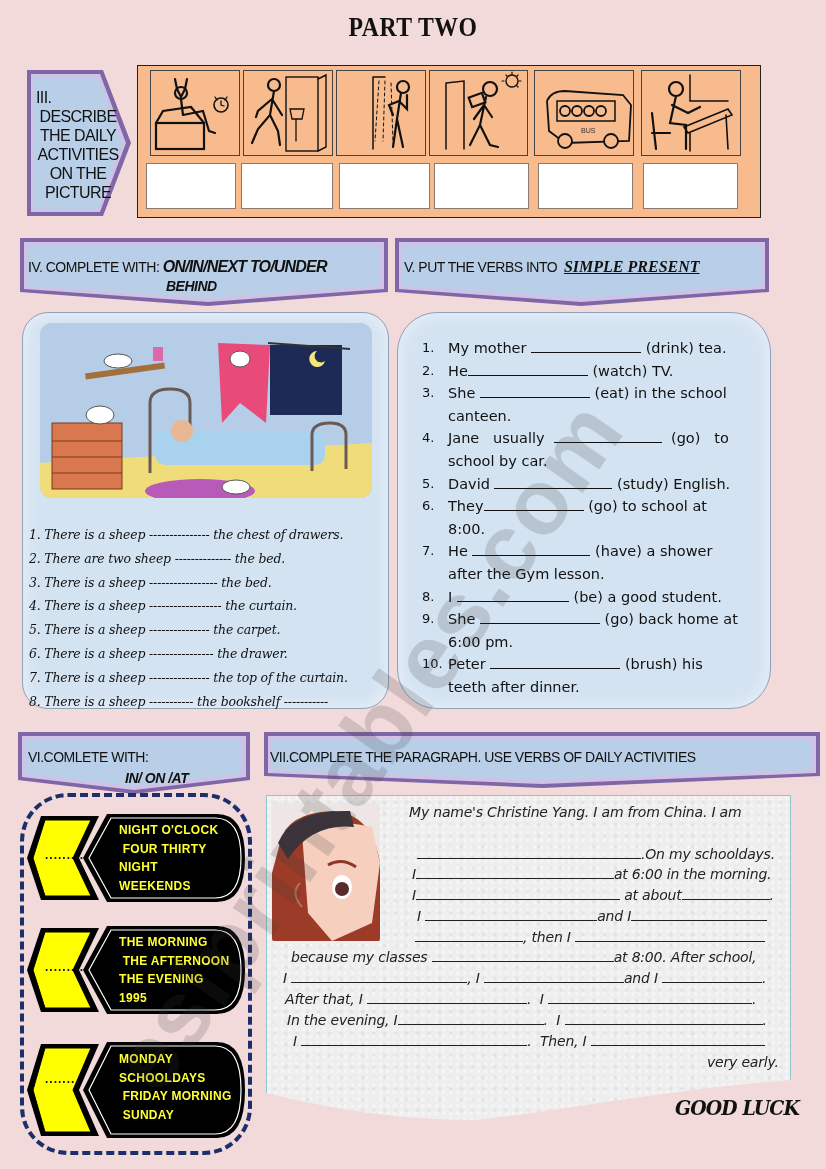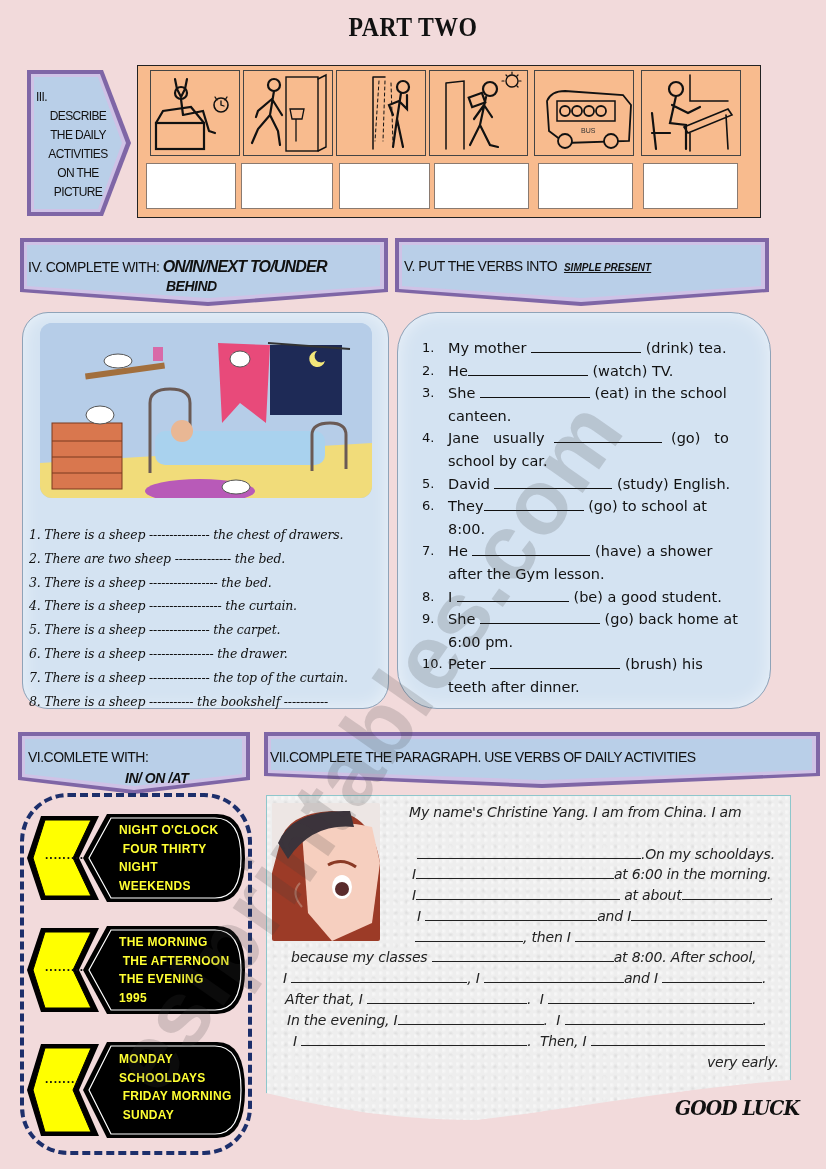--- a/index.html
+++ b/index.html
@@ -7,21 +7,21 @@
   body { background: #f2dadb; font-family: "Liberation Sans", sans-serif; position: relative; color: #111; }
 
   .abs { position: absolute; }
 
   
   #title { left: 0; top: 12px; width: 826px; text-align: center; font-family: "Liberation Serif", serif; font-weight: bold; font-size: 27px; letter-spacing: 0.5px; transform: scaleX(0.88); }
 
   
   #s3-label { left: 25px; top: 68px; width: 110px; height: 148px; }
   #s3-label svg { position: absolute; left: 0; top: 0; }
-  #s3-label .txt { position: absolute; left: 8px; top: 20px; width: 90px; font-size: 12px; line-height: 19px; text-align: center; letter-spacing: -0.6px; }
+  #s3-label .txt { position: absolute; left: 8px; top: 20px; width: 90px; font-size: 16px; line-height: 19px; text-align: center; letter-spacing: -0.6px; }
   #s3-label .txt span { display: block; }
   #s3-label .txt span:first-child { text-align: left; padding-left: 3px; }
 
   #pic-strip { left: 137px; top: 65px; width: 624px; height: 153px; background: #f8bb8e; border: 1px solid #222; }
   .pic { position: absolute; top: 4px; height: 86px; border: 1.5px solid #444; background: #f8bb8e; }
   .answer-box { position: absolute; top: 97px; height: 46px; background: #fff; border: 1px solid #8a7a70; }
 
   
   .banner { position: absolute; }
   .banner svg { position: absolute; left: 0; top: 0; }
@@ -179,21 +179,21 @@
 </div>
 
 <div class="banner" style="left:393px;top:236px;width:378px;height:72px;">
   <svg width="378" height="72" viewBox="0 0 378 72">
     <polygon points="2,2 376,2 376,56 188,70 2,56" fill="#7f66a6"></polygon>
     <polygon points="6,6 372,6 372,53 188,66 6,53" fill="#cfc2e6"></polygon>
     <polygon points="9,9 368,9 368,50 188,62 9,50" fill="#b9cfe8"></polygon>
   </svg>
   <div class="btxt" style="left:11px;top:22px;">
     <span>V. PUT  THE VERBS INTO</span>&nbsp;
-    <span style="font-family:Liberation Sans, sans-serif;font-style:italic;font-weight:bold;text-decoration:underline;font-size:10px;letter-spacing:0;">SIMPLE PRESENT</span>
+    <span style="font-family:Liberation Serif, serif;font-style:italic;font-weight:bold;text-decoration:underline;font-size:16px;letter-spacing:0;">SIMPLE PRESENT</span>
   </div>
 </div>
 
 <div id="panel-iv" class="panel">
   <div id="bedroom">
     <svg width="332" height="175" viewBox="0 0 332 175">
       <rect x="0" y="0" width="332" height="175" fill="#b6cde8"></rect>
       <polygon points="0,140 332,120 332,175 0,175" fill="#f1dc7a"></polygon>
 
       <rect x="45" y="45" width="80" height="6" fill="#a26f3d" transform="rotate(-8 85 48)"></rect>

